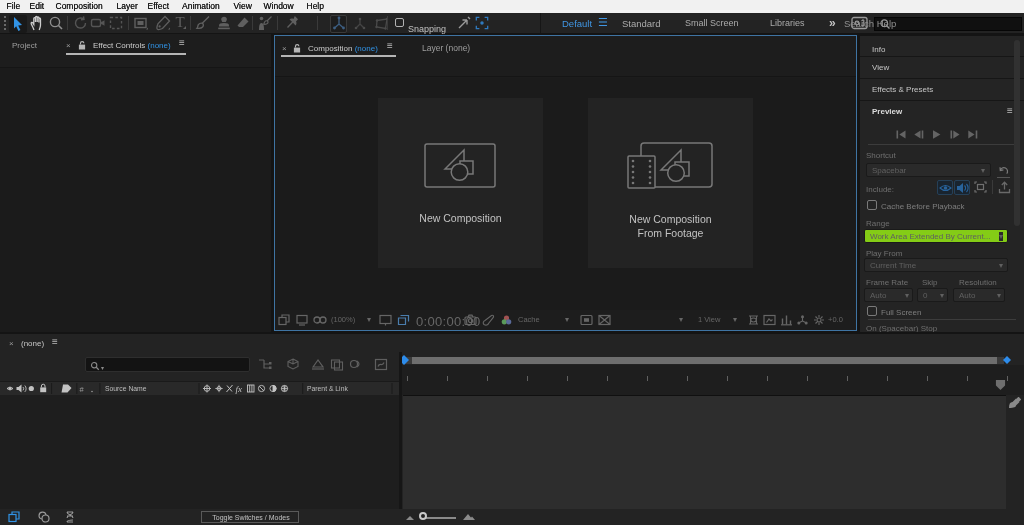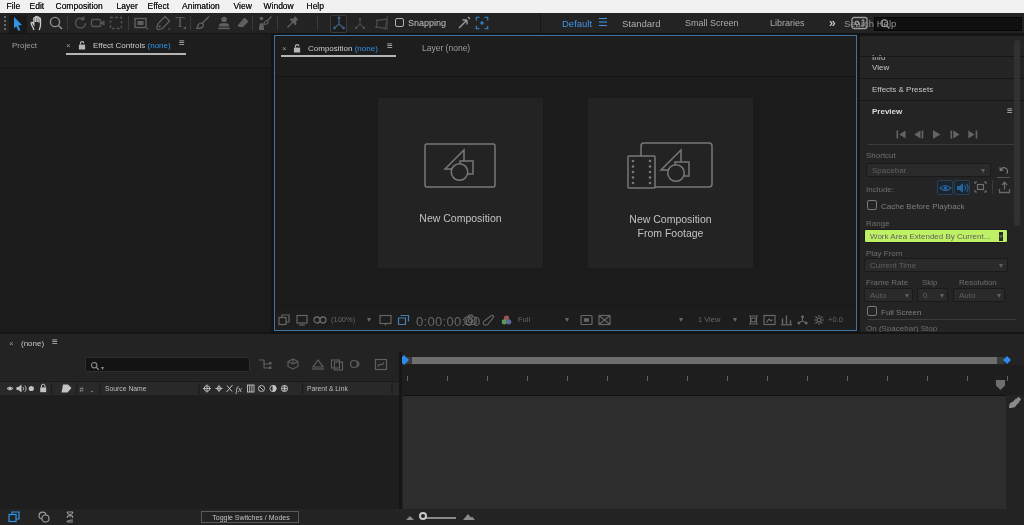--- a/index.html
+++ b/index.html
@@ -151,21 +151,21 @@
       <g fill="#4a4a4a">
           <circle cx="3" cy="4.5" r="1.2"></circle>
           <circle cx="13" cy="3" r="1.2"></circle>
           <circle cx="11.5" cy="12.5" r="1.2"></circle>
           <circle cx="2.5" cy="11" r="1.2"></circle>
         </g>
     </svg>
     <div class="tsep" style="left:387px"></div>
 
     <div class="abs" style="left:395px;top:5px;width:9px;height:9px;border:1.4px solid #b2b2b2;border-radius:2px"></div>
-    <div class="abs wslabel" style="left:408px;top:5px;color:#c2c2c2;line-height:10px;font-size:9px">Snapping</div>
+    <div class="abs wslabel" style="left:408px;top:11px;color:#c2c2c2;line-height:10px;font-size:9px">Snapping</div>
     <svg class="ticon" style="left:456px;top:2px" viewBox="0 0 16 16">
       <path d="M3 13 L11 5 M11 5 h-4.5 M11 5 v4.5 M12 2 l2 2" fill="none" stroke="#9a9a9a" stroke-width="1.4"></path>
     </svg>
     <svg class="ticon" style="left:475px;top:3px;width:14px;height:14px" viewBox="0 0 16 16">
       <g stroke="#2f7abf" stroke-width="1.5" fill="none">
         <path d="M1.5 5 V1.5 H5 M11 1.5 H14.5 V5 M14.5 11 V14.5 H11 M5 14.5 H1.5 V11"></path>
       </g>
       <circle cx="8" cy="8" r="2" fill="#2f7abf"></circle>
     </svg>
 
@@ -283,21 +283,21 @@
           <circle cx="6.5" cy="6.7" r="2" fill="none" stroke="#666666" stroke-width="1.2"></circle>
         </svg>
         <svg class="abs" style="left:207px;top:4px;width:13px;height:12px" viewBox="0 0 13 12">
           <path d="M2 10.5 C0.5 9 1.5 7 3 6.5 L9.5 1.5 C11 .8 12 2 11.3 3.4 L6.5 9.5 C6 11 4 11.8 2 10.5 Z" fill="none" stroke="#666666" stroke-width="1.1"></path>
         </svg>
         <svg class="abs" style="left:225px;top:4px;width:13px;height:12px" viewBox="0 0 13 12">
           <circle cx="6.5" cy="4" r="2.6" fill="#a05252"></circle>
           <circle cx="4.3" cy="7.8" r="2.6" fill="#5a9a5a"></circle>
           <circle cx="8.7" cy="7.8" r="2.6" fill="#5a6a9a"></circle>
         </svg>
-        <div class="abs" style="left:243px;top:5px">Full</div>
+        <div class="abs" style="left:243px;top:5px">Cache</div>
         <div class="abs" style="left:290px;top:5px;font-size:8px">▾</div>
         <svg class="abs" style="left:305px;top:4px;width:13px;height:12px" viewBox="0 0 13 12">
           <rect x="1" y="1.5" width="11" height="9" rx="1" fill="none" stroke="#666666" stroke-width="1.2"></rect>
           <rect x="4" y="4.2" width="5" height="3.6" fill="#666666"></rect>
         </svg>
         <svg class="abs" style="left:323px;top:4px;width:13px;height:12px" viewBox="0 0 13 12">
           <rect x="1" y="1.5" width="11" height="9" fill="none" stroke="#666666" stroke-width="1.2"></rect>
           <path d="M1 1.5 L12 10.5 M12 1.5 L1 10.5" stroke="#666666" stroke-width="1.2"></path>
         </svg>
         <div class="abs" style="left:404px;top:5px;font-size:8px">▾</div>
@@ -323,21 +323,21 @@
         <svg class="abs" style="left:538px;top:4px;width:12px;height:12px" viewBox="0 0 12 12">
           <circle cx="6" cy="6" r="2" fill="none" stroke="#666666" stroke-width="1.1"></circle>
           <path d="M6 1 V3 M6 9 V11 M1 6 H3 M9 6 H11 M2.5 2.5 L4 4 M9.5 2.5 L8 4 M2.5 9.5 L4 8 M9.5 9.5 L8 8" stroke="#666666" stroke-width="1.1"></path>
         </svg>
         <div class="abs" style="left:553px;top:5px">+0.0</div>
       </div>
     </div>
 
     <div class="abs" id="rightpanel" style="left:860px;top:0;width:164px;height:298px;background:#242424;font-size:8px;overflow:hidden">
       <div class="abs" style="left:0;top:0;width:164px;height:2px;background:#141414"></div>
-      <div class="abs" style="left:12px;top:19px;color:#c6c6c6">Info</div>
+      <div class="abs" style="left:12px;top:11px;color:#c6c6c6">Info</div>
       <div class="abs" style="left:0;top:22px;width:164px;height:1px;background:#161616"></div>
       <div class="abs" style="left:12px;top:29px;color:#c6c6c6">View</div>
       <div class="abs" style="left:0;top:44px;width:164px;height:1px;background:#161616"></div>
       <div class="abs" style="left:12px;top:51px;color:#c6c6c6">Effects &amp; Presets</div>
       <div class="abs" style="left:0;top:66px;width:164px;height:1px;background:#161616"></div>
       <div class="abs" style="left:12px;top:73px;color:#dcdcdc;font-weight:bold">Preview</div>
       <div class="abs" style="left:147px;top:71px;color:#bbbbbb;font-size:10px">≡</div>
 
       <svg class="abs" style="left:36px;top:96px;width:82px;height:9px" viewBox="0 0 82 9">
         <g fill="#646464">
@@ -383,21 +383,21 @@
           </g>
         </svg>
       </div>
       <div class="abs" style="left:132px;top:146px;width:1px;height:14px;background:#3a3a3a"></div>
       <svg class="abs" style="left:138px;top:147px;width:13px;height:13px" viewBox="0 0 13 13">
         <path d="M1.5 8 V11.5 H11.5 V8 M6.5 8.5 V1.5 M3.8 4 L6.5 1.2 L9.2 4" fill="none" stroke="#696969" stroke-width="1.3"></path>
       </svg>
       <div class="abs" style="left:7px;top:166px;width:10px;height:10px;border:1.3px solid #7a7a7a;border-radius:2px"></div>
       <div class="abs" style="left:21px;top:168px;color:#7e7e7e">Cache Before Playback</div>
       <div class="abs" style="left:6px;top:185px;color:#6f6f6f">Range</div>
-      <div class="abs" style="left:4px;top:195px;width:144px;height:14px;background:#bef264;border:1px solid #1a1a1a;border-radius:2px">
+      <div class="abs" style="left:4px;top:195px;width:144px;height:14px;background:#84cc16;border:1px solid #1a1a1a;border-radius:2px">
         <span style="position:absolute;left:5px;top:2px;color:#606060;white-space:nowrap">Work Area Extended By Current...</span>
         <span style="position:absolute;right:4px;top:2px;color:#606060;font-size:8px;background:#2a2a2a">▾</span>
       </div>
       <div class="abs" style="left:6px;top:215px;color:#6f6f6f">Play From</div>
       <div class="abs" style="left:4px;top:224px;width:144px;height:14px;background:#2a2a2a;border:1px solid #1a1a1a;border-radius:2px">
         <span style="position:absolute;left:5px;top:2px;color:#606060">Current Time</span>
         <span style="position:absolute;right:4px;top:2px;color:#606060;font-size:8px">▾</span>
       </div>
       <div class="abs" style="left:6px;top:244px;color:#6f6f6f">Frame Rate</div>
       <div class="abs" style="left:62px;top:244px;color:#6f6f6f">Skip</div>

